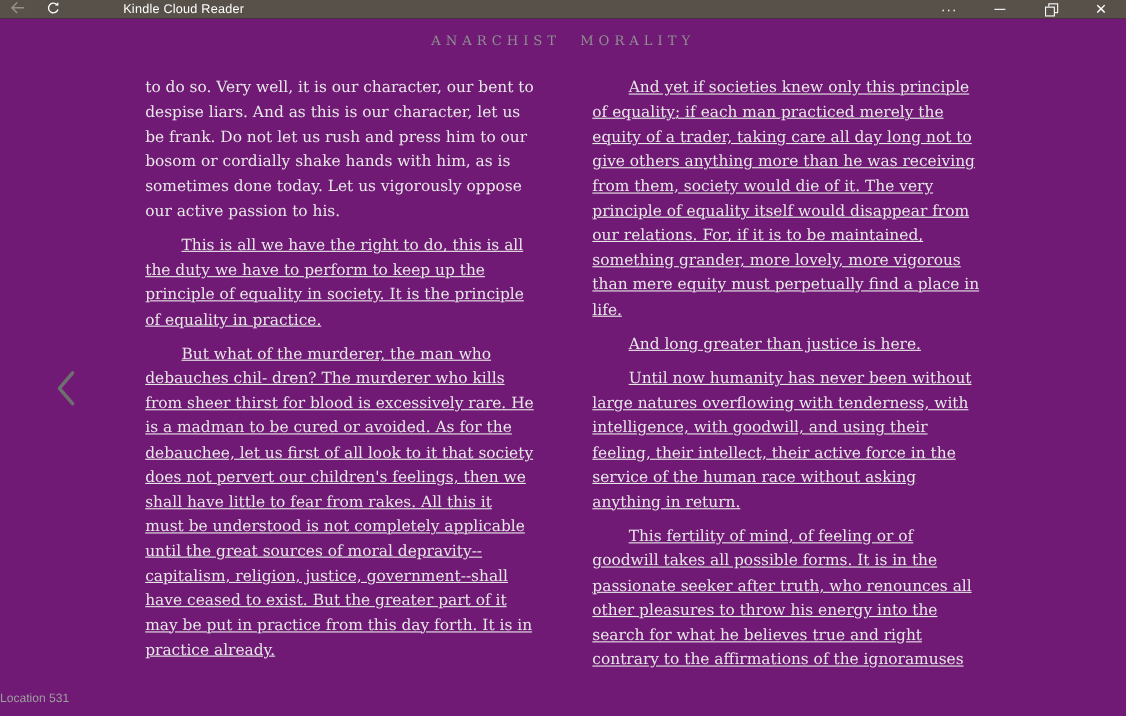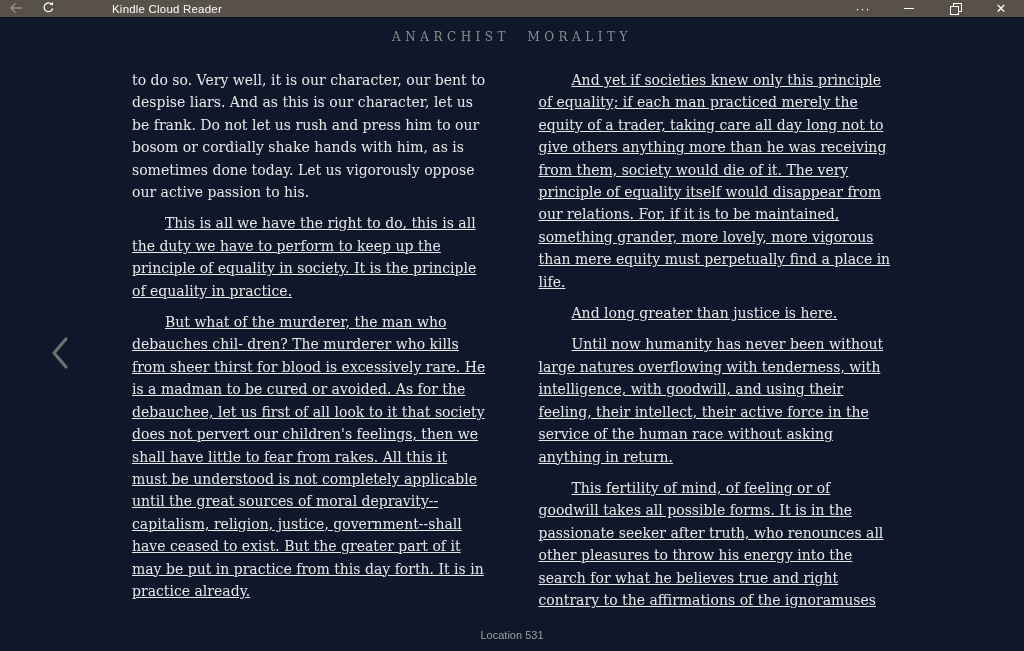--- a/index.html
+++ b/index.html
@@ -28,21 +28,21 @@
     border:1px solid #fff;
   }
   .restore-glyph::after {
     content:""; position:absolute; top:3px; left:0; width:7px; height:7px;
     border:1px solid #fff; background:#57514a;
   }
   .close-x { font-size:13px; line-height:1; }
 
   
   .reader {
-    position:relative; width:100%; height:634px; background:#0f172a;
+    position:relative; width:100%; height:634px; background:#701a75;
   }
   .running-header {
     padding-top:13px; text-align:center;
     font-family:"DejaVu Serif", serif;
     font-size:12px; color:#8f8f8f;
     letter-spacing:4.5px; word-spacing:9px;
   }
   .columns {
     width:760px; margin:25px auto 0 auto;
     display:flex; gap:53px;
@@ -55,21 +55,21 @@
   }
   .col p.indent { text-indent:33px;text-decoration:underline; }
 
   .nav-prev {
     position:absolute; left:42px; top:316px; width:36px; height:44px;
     display:flex; align-items:center; justify-content:center; cursor:pointer;
   }
 
   .page-footer {
     position:absolute; bottom:10px; left:0; width:100%;
-    text-align:center; font-size:11px; color:#9e9e9e;
+    font-size:11px; color:#9e9e9e;
   }
 </style>
 </head>
 <body>
 
 <div class="titlebar">
   <div class="tb-btn nav">
     <span>
       <svg width="14" height="12" viewBox="0 0 16 14">
         <path d="M15 7H2M7.5 1.5L2 7l5.5 5.5" stroke="#9a9186" stroke-width="1.5" fill="none"></path>

